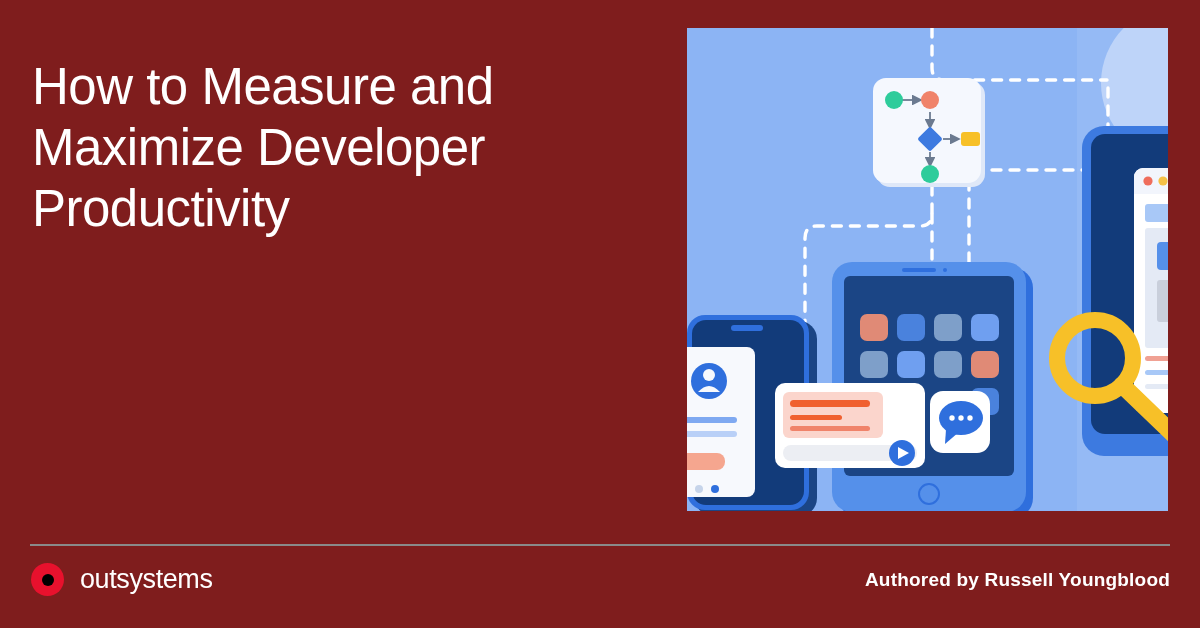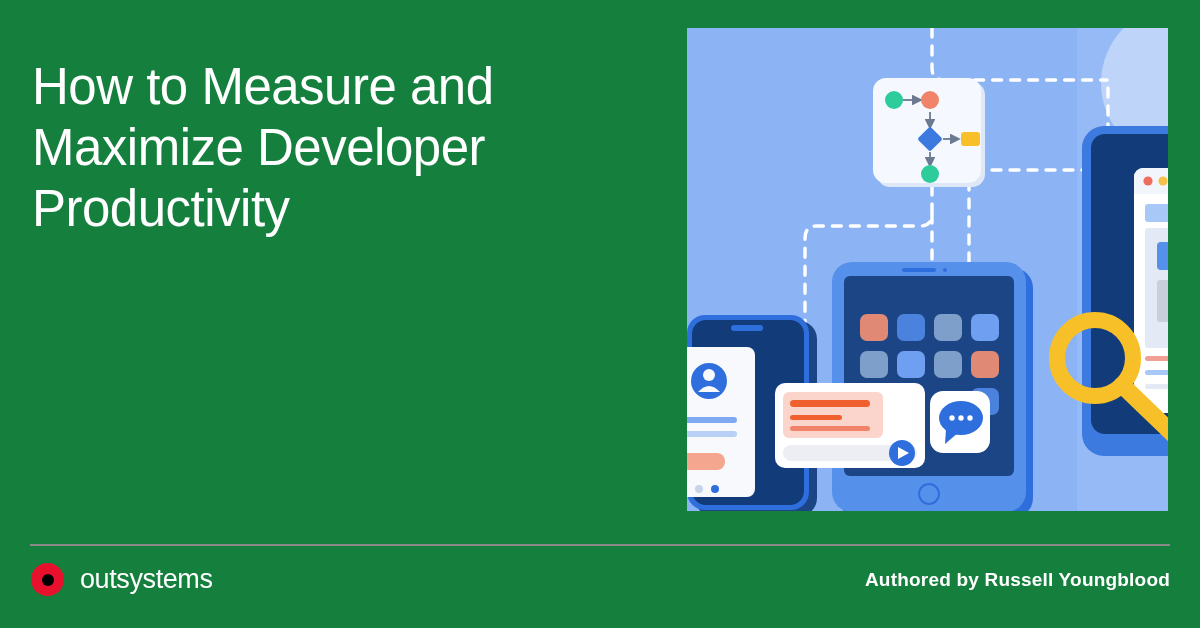--- a/index.html
+++ b/index.html
@@ -11,21 +11,21 @@
     width: 1200px;
     height: 628px;
     overflow: hidden;
     font-family: "Liberation Sans", sans-serif;
     position: relative;
   }
 
   .page {
     position: absolute;
     inset: 0;
-    background: #15803d;
+    background: #7f1d1d;
   }
 
   
   .title {
     position: absolute;
     left: 32px;
     top: 22px;
     width: 600px;
     color: #ffffff;
     font-size: 51px;

